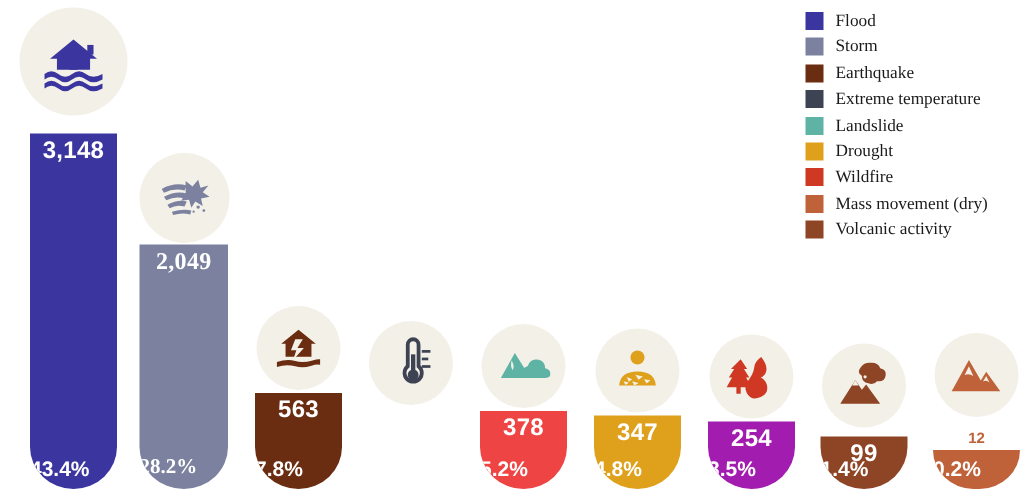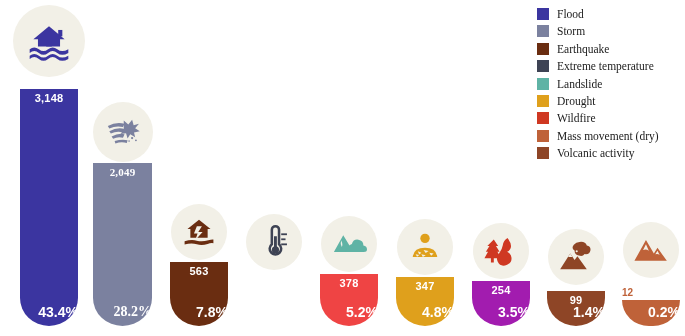--- a/index.html
+++ b/index.html
@@ -33,32 +33,32 @@
     width:100%;
     border-bottom-left-radius:50% 28px;
     border-bottom-right-radius:50% 28px;
     box-sizing:border-box;
     overflow:hidden;
   }
   .bar .count{
     position:absolute;top:3px;left:0;width:100%;
     text-align:center;
     color:#ffffff;
-    font-size:11px;font-weight:bold;
+    font-size:16px;font-weight:bold;
     letter-spacing:.2px;
   }
   .bar .pct{
     position:absolute;bottom:6px;left:0;width:100%;
-    text-align:right;
+    text-align:left;
     color:#ffffff;
     font-size:14px;font-weight:bold;
   }
   .count-outside{
     position:absolute;left:0;width:100%;
-    text-align:left;
+    text-align:center;
     font-size:10px;font-weight:bold;
   }
 
   
   #legend{
     position:absolute;left:537px;top:8px;
     width:148px;
   }
   .legend-row{
     display:flex;align-items:flex-start;

